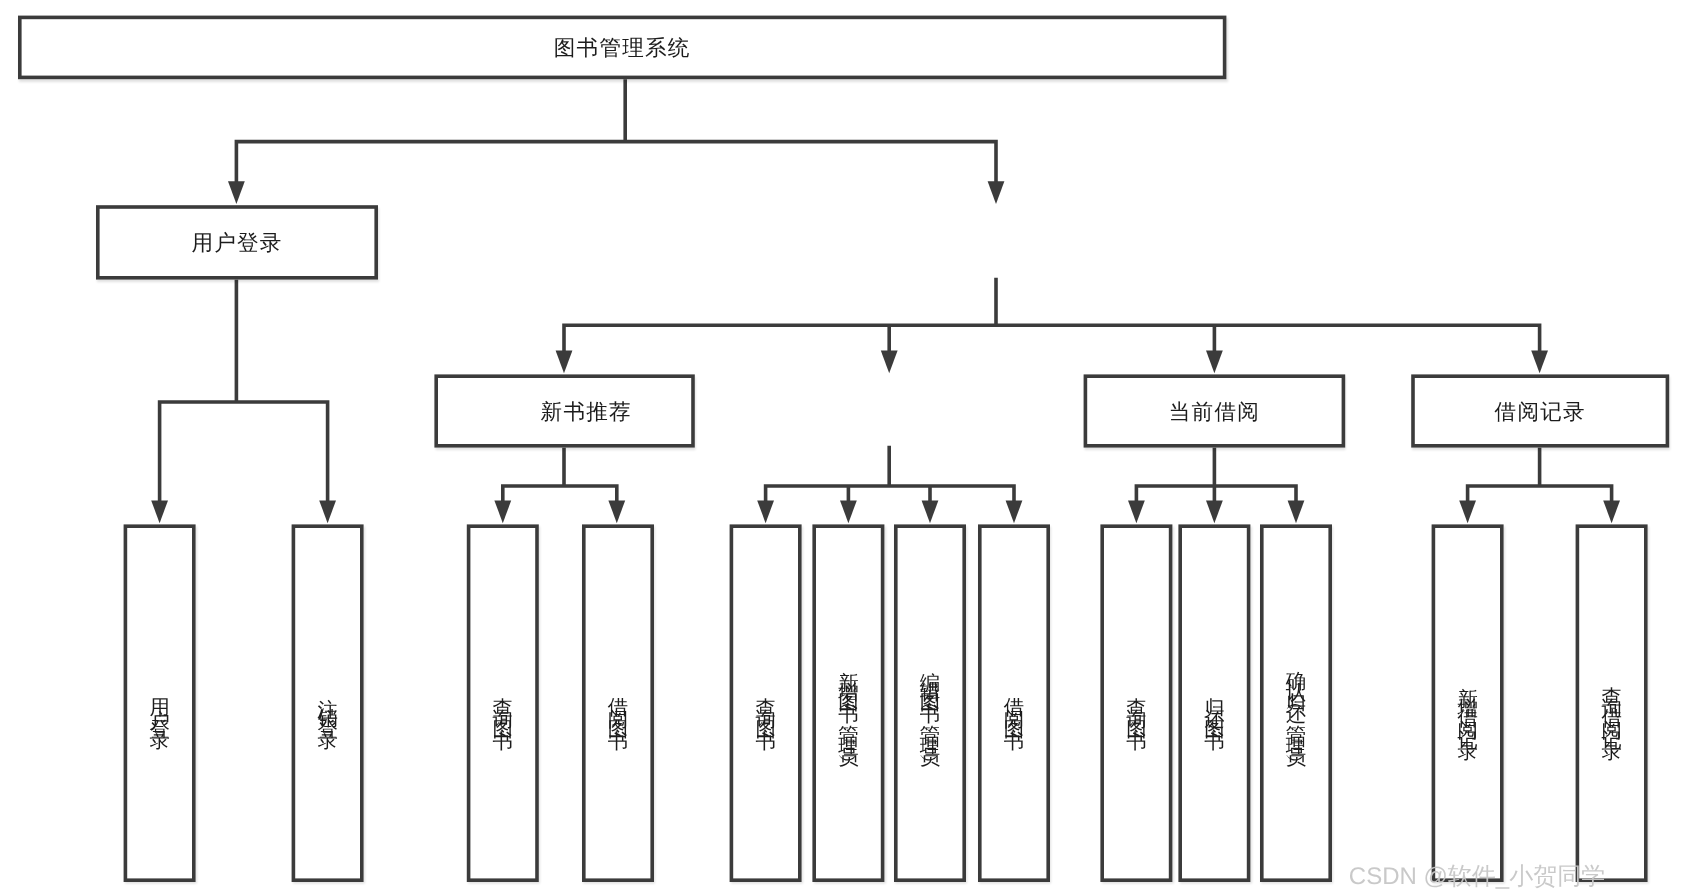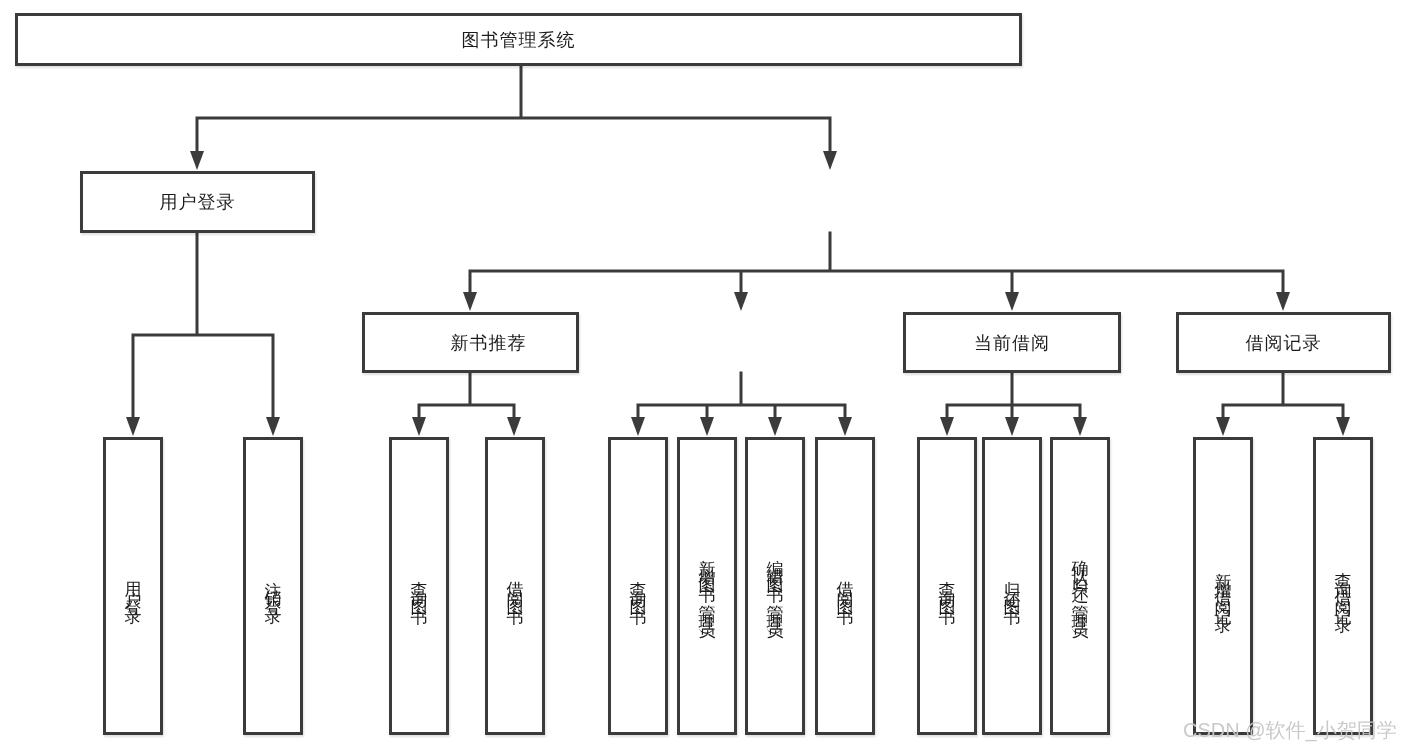--- a/index.html
+++ b/index.html
@@ -65,21 +65,21 @@
   .l6  { left:677px; }
   .l7  { left:745px; }
   .l8  { left:815px; }
   .l9  { left:917px; }
   .l10 { left:982px; }
   .l11 { left:1050px; }
   .l12 { left:1193px; }
   .l13 { left:1313px; }
   .watermark {
     position: absolute;
-    left: 1183px;
+    left: 1124px;
     top: 717px;
     font-size: 20px;
     color: var(--wm);
     z-index: 5;
     white-space: nowrap;
     opacity: 0.95;
   }
 </style>
 </head>
 <body>

